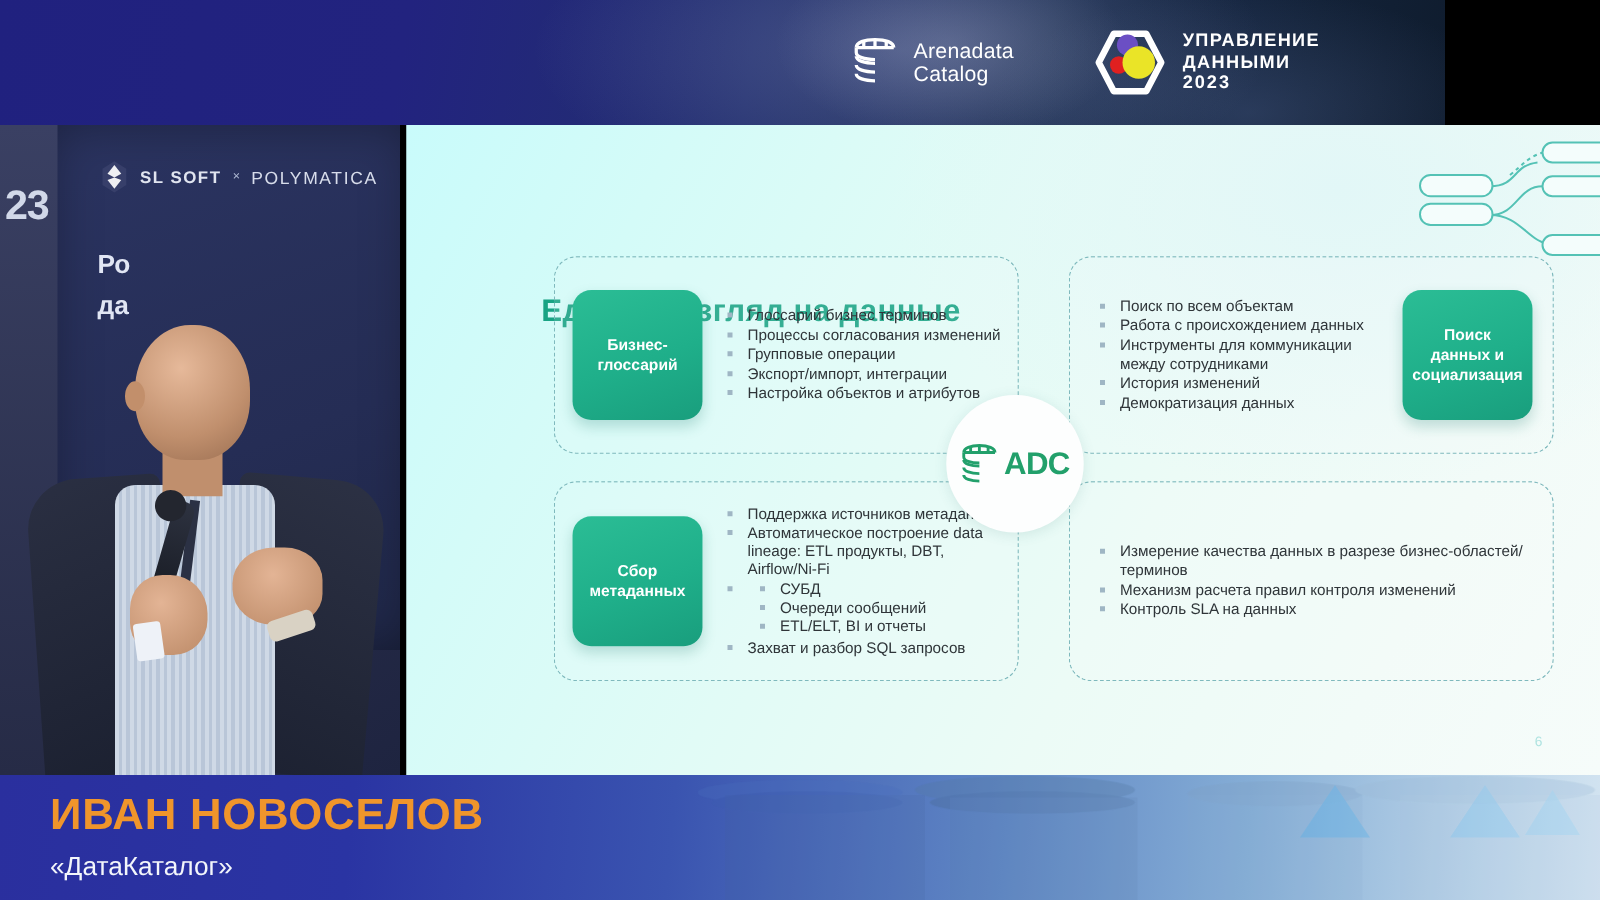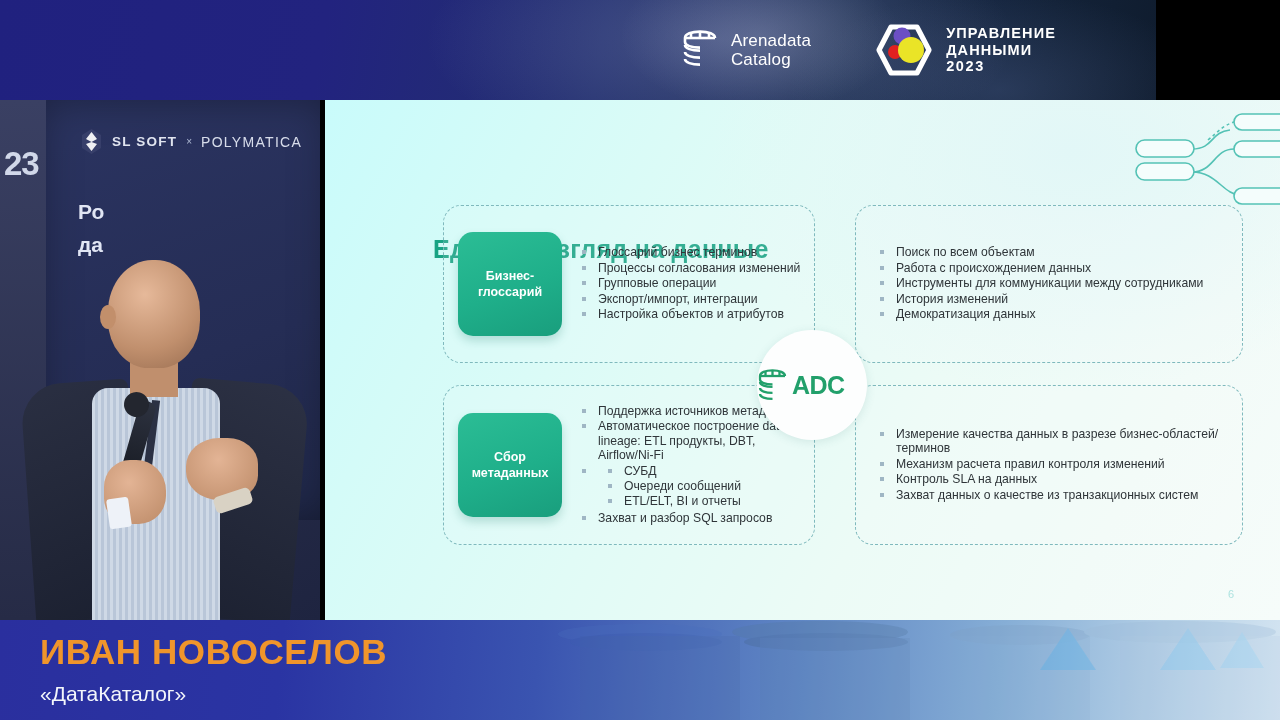--- a/index.html
+++ b/index.html
@@ -126,24 +126,24 @@
     content:""; position:absolute; left:2px; top:5px;
     width:4px; height:4px; background:#9fb6c4;
   }
   ul.bl ul{ list-style:none; margin:0 0 0 26px; }
   ul.bl ul > li{ position:relative; padding-left:18px; color:#2f3539; font-size:12.2px; line-height:15.2px; }
   ul.bl ul > li::before{ content:""; position:absolute; left:2px; top:5px; width:4px; height:4px; background:#9fb6c4; }
   li.sp{ margin-top:4px; }
 
   
   .adc-badge{
-    position:absolute; left:432px; top:230px; width:110px; height:110px;
+    position:absolute; left:432px; top:216px; width:110px; height:110px;
     border-radius:50%; background:#fdfefe;
     box-shadow:0 2px 10px rgba(60,120,120,.14);
-    display:flex; align-items:center; gap:3px;
+    display:flex; align-items:center; justify-content:center; gap:3px;
   }
   .adc-mark{ width:32px; height:34px; position:relative; }
   .adc-text{ color:#22a06b; font-size:25px; font-weight:bold; letter-spacing:-.5px; }
 
   
   .banner{
     position:absolute; left:0; top:620px; width:1280px; height:100px;
     background:linear-gradient(95deg,#2a2f9e 0%, #2a34a3 22%, #3a54b0 42%, #5f86c4 62%, #86aed6 78%, #b9d3e8 92%, #d3e4f1 100%);
     overflow:hidden;
   }
@@ -269,20 +269,23 @@
           <li>Глоссарий бизнес терминов</li>
           <li>Процессы согласования изменений</li>
           <li>Групповые операции</li>
           <li>Экспорт/импорт, интеграции</li>
           <li>Настройка объектов и атрибутов</li>
         </ul>
       </div>
     </div>
 
     <div class="card q2">
+      <div class="chip">
+        <span>Поиск<br>данных и<br>социализация</span>
+      </div>
       <div class="bullets">
         <ul class="bl">
           <li>Поиск по всем объектам</li>
           <li>Работа с происхождением данных</li>
           <li>Инструменты для коммуникации между сотрудниками</li>
           <li>История изменений</li>
           <li>Демократизация данных</li>
         </ul>
       </div>
     </div>
@@ -306,21 +309,20 @@
         </ul>
       </div>
     </div>
 
     <div class="card q4">
       <div class="bullets">
         <ul class="bl">
           <li>Измерение качества данных в разрезе бизнес-областей/терминов</li>
           <li class="sp">Механизм расчета правил контроля изменений</li>
           <li class="sp">Контроль SLA на данных</li>
-          <li class="sp">Захват данных о качестве из транзакционных систем</li>
         </ul>
       </div>
     </div>
 
     <div class="adc-badge">
       <span class="adc-mark">
         <svg width="32" height="34" viewBox="0 0 32 34">
           <g fill="none" stroke="#22a06b" stroke-width="2.3">
             <path d="M3 8 C3 4.6 8.5 2.4 15.5 2.4 C22.5 2.4 28 4.6 28 8"></path>
             <path d="M3 8 L3 11.5 C3 14.5 8.5 16.4 15.5 16.4"></path>

